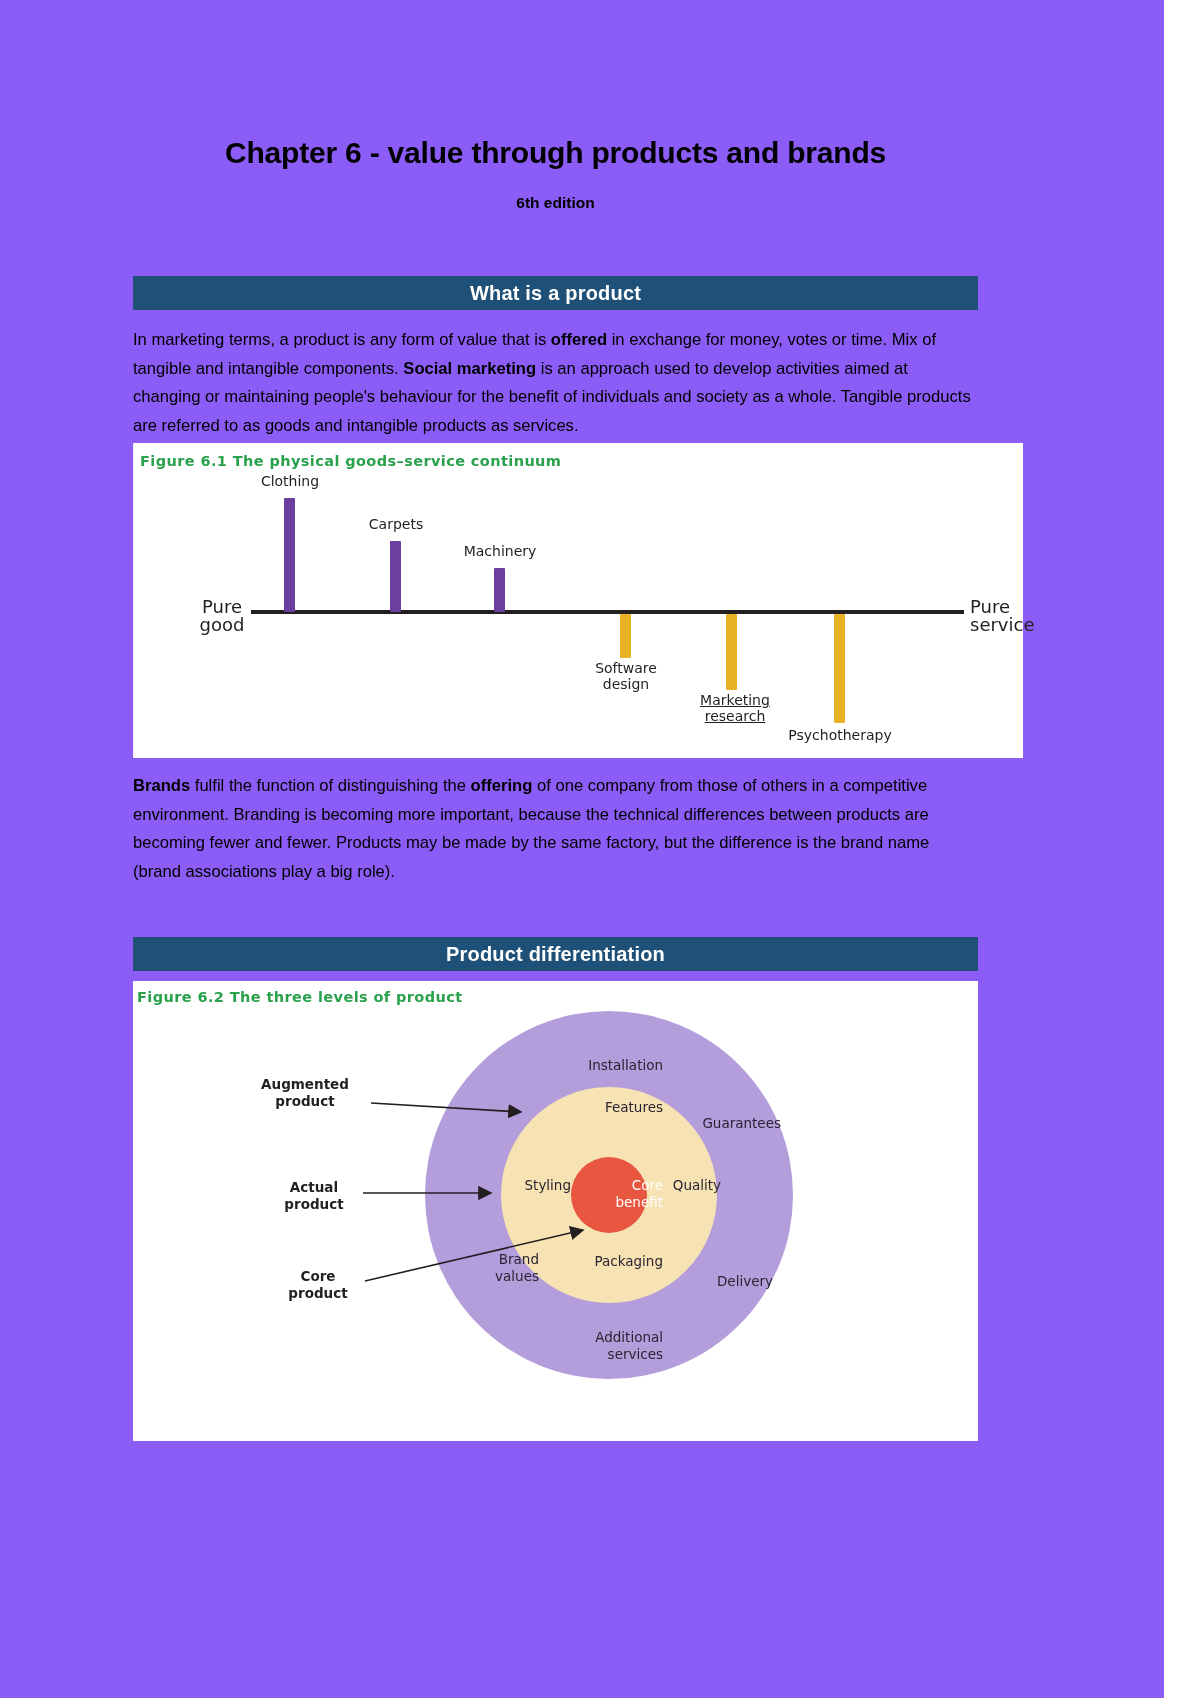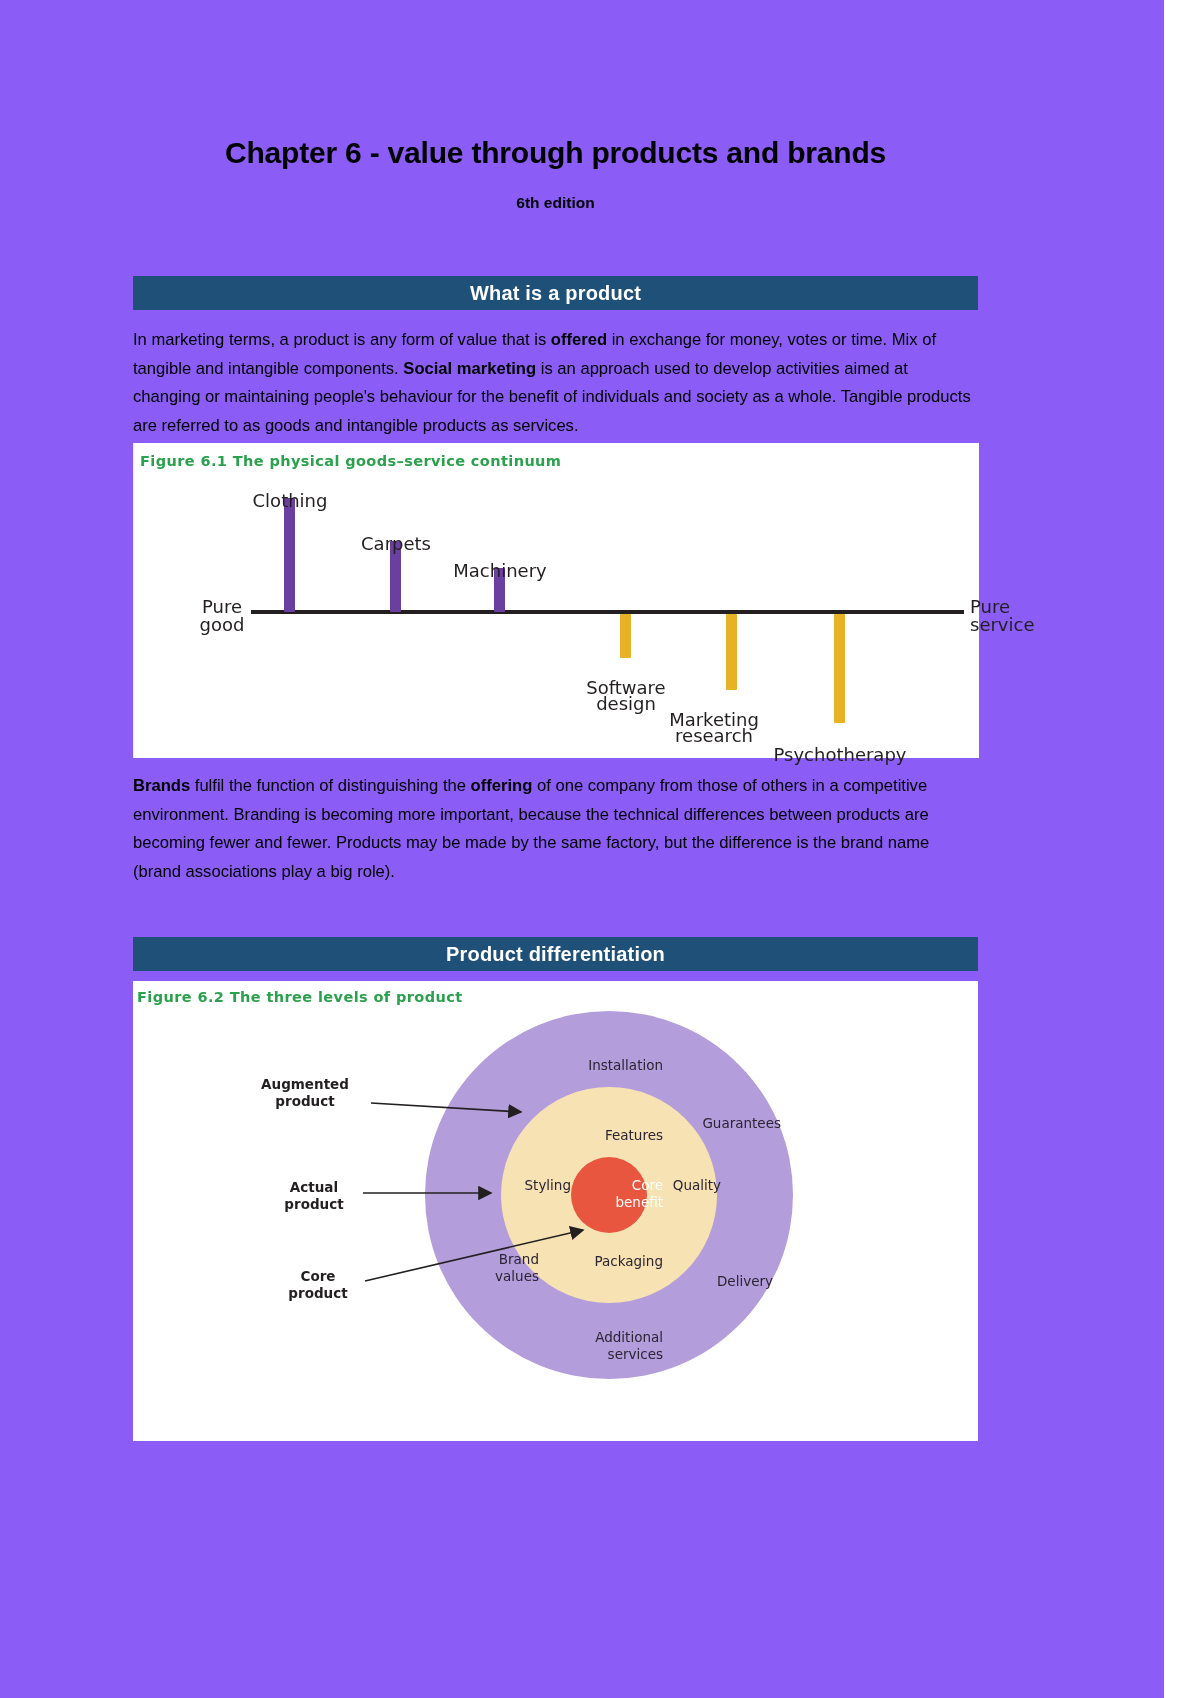--- a/index.html
+++ b/index.html
@@ -57,20 +57,21 @@
   }
   #para-1{top:326px;}
   #para-2{top:772px;}
   .para b{font-weight:bold;}
   
   .fig1-wrap{
     position:absolute;left:0;top:443px;
     width:845px;height:315px;
     background:#ffffff;
     border-left:1px solid #efeaf5;
+    padding-left:44px;
   }
   .fig-caption{
     position:absolute;
     font-family:"DejaVu Sans", sans-serif;
     font-weight:bold;
     font-size:14.5px;
     color:#2aa14c;
     letter-spacing:0.4px;
     white-space:nowrap;
   }
@@ -84,26 +85,25 @@
   .stem{
     position:absolute;
     width:11px;
     border-radius:1px;
   }
   .stem.up{background:#6b3fa0;}
   .stem.down{background:#e8b227;}
   .stem-label{
     position:absolute;
     font-family:"DejaVu Sans", sans-serif;
-    font-size:18px;
+    font-size:14px;
     color:#231f20;
     text-align:center;
     line-height:16px;
     white-space:nowrap;
-    margin-top:20px;
   }
   .axis-end{
     position:absolute;
     font-family:"DejaVu Sans", sans-serif;
     font-size:18px;
     color:#231f20;
     line-height:18px;
     text-align:center;
   }
   
@@ -205,21 +205,21 @@
         <div>Machinery</div>
       </div>
 
       <div class="stem down" style="left:486px;top:171px;height:44px;"></div>
       <div class="stem-label" style="left:435px;top:217px;width:114px;">
         <div>Software</div>
         <div>design</div>
       </div>
 
       <div class="stem down" style="left:592px;top:171px;height:76px;"></div>
-      <div class="stem-label" style="left:518px;top:249px;width:124px;">
+      <div class="stem-label" style="left:539px;top:249px;width:124px;text-decoration:underline;">
         <div>Marketing</div>
         <div>research</div>
       </div>
 
       <div class="stem down" style="left:700px;top:171px;height:109px;"></div>
       <div class="stem-label" style="left:637px;top:284px;width:138px;">
         <div>Psychotherapy</div>
       </div>
     </div>
 
@@ -234,21 +234,21 @@
 
       <div class="ring-outer">
         <div class="ring-mid">
           <div class="ring-core">
             <div class="ring-label core" style="left:-16px;top:20px;width:108px;">
               <div>Core</div>
               <div>benefit</div>
             </div>
           </div>
 
-          <div class="ring-label" style="left:54px;top:40px;width:108px;">Features</div>
+          <div class="ring-label" style="left:54px;top:12px;width:108px;">Features</div>
           <div class="ring-label" style="left:-4px;top:90px;width:74px;">Styling</div>
           <div class="ring-label" style="left:146px;top:90px;width:74px;">Quality</div>
           <div class="ring-label" style="left:54px;top:166px;width:108px;">Packaging</div>
         </div>
 
         <div class="ring-label" style="left:130px;top:46px;width:108px;">Installation</div>
         <div class="ring-label" style="left:252px;top:104px;width:104px;">Guarantees</div>
         <div class="ring-label" style="left:258px;top:262px;width:90px;">Delivery</div>
         <div class="ring-label" style="left:22px;top:240px;width:92px;">
           <div>Brand</div>

